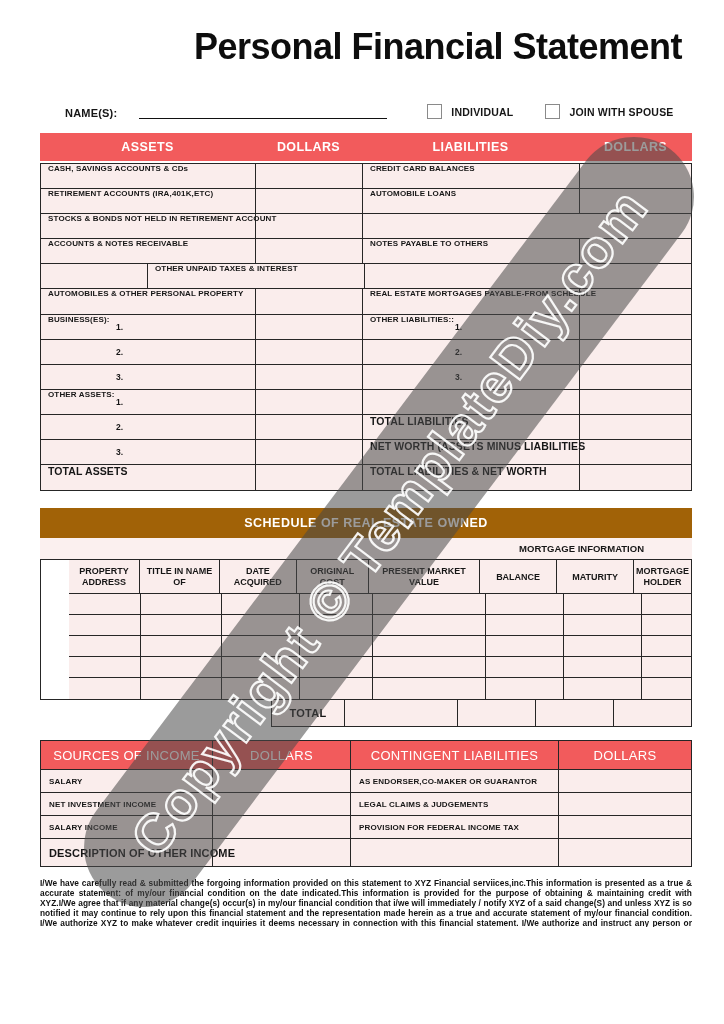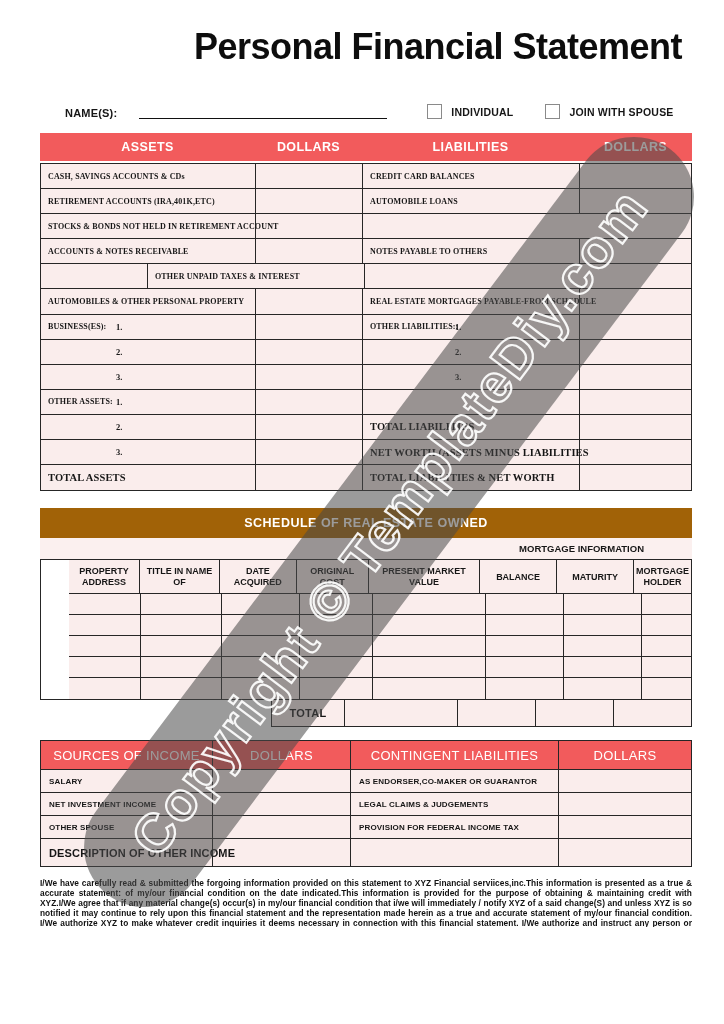--- a/index.html
+++ b/index.html
@@ -26,21 +26,21 @@
   
   .red-bar { margin-top:14px; height:28px; background:#F25B5C; display:flex; align-items:center; }
   .red-bar .hcell { display:flex; align-items:center; justify-content:center;
     color:#fff; font-size:12.5px; font-weight:700; letter-spacing:.4px; height:100%; }
   .bc1{width:215px} .bc2{width:107px} .bc3{width:217px} .bc4{flex:1}
 
   
   .balance-body { border:1.5px solid #262626; border-top:1.2px solid #262626; margin-top:2px; }
   .brow { display:flex; height:25.1px; border-bottom:1.2px solid #262626; background:#FAEDEC; }
   .brow:last-child { border-bottom:none; }
-  .bcell { position:relative; display:flex; align-items:center; padding-left:7px;font-family:Liberation Serif, serif; }
+  .bcell { position:relative; display:flex; align-items:flex-start; padding-left:7px; }
   .bcell.v { border-right:1.2px solid #262626; }
   .lbl { font-size:8px; font-weight:700; letter-spacing:.15px; white-space:nowrap; }
   .lbl.big { font-size:10.5px; letter-spacing:.1px; }
   .num { position:absolute; left:75px; top:50%; transform:translateY(-50%);
          font-size:8.5px; font-weight:700; }
   .bcell.c3 .num { left:92px; }
 
   
   .banner { margin-top:17px; height:30px; background:#a16207; display:flex;
     align-items:center; justify-content:center; color:#fff; font-size:12.5px;
@@ -361,21 +361,21 @@
             <span class="inc-lbl">NET INVESTMENT INCOME</span>
           </div>
         <div class="icell ic2"></div>
         <div class="icell ic3">
             <span class="inc-lbl">LEGAL CLAIMS &amp; JUDGEMENTS</span>
           </div>
         <div class="icell ic4"></div>
       </div>
       <div class="inc-row inc-data">
         <div class="icell ic1">
-            <span class="inc-lbl">OTHER SPOUSE</span>
+            <span class="inc-lbl">SALARY INCOME</span>
           </div>
         <div class="icell ic2"></div>
         <div class="icell ic3">
             <span class="inc-lbl">PROVISION FOR FEDERAL INCOME TAX</span>
           </div>
         <div class="icell ic4"></div>
       </div>
       <div class="inc-row inc-data tall">
         <div class="icell ic1">
             <span class="inc-lbl big">DESCRIPTION OF OTHER INCOME</span>

